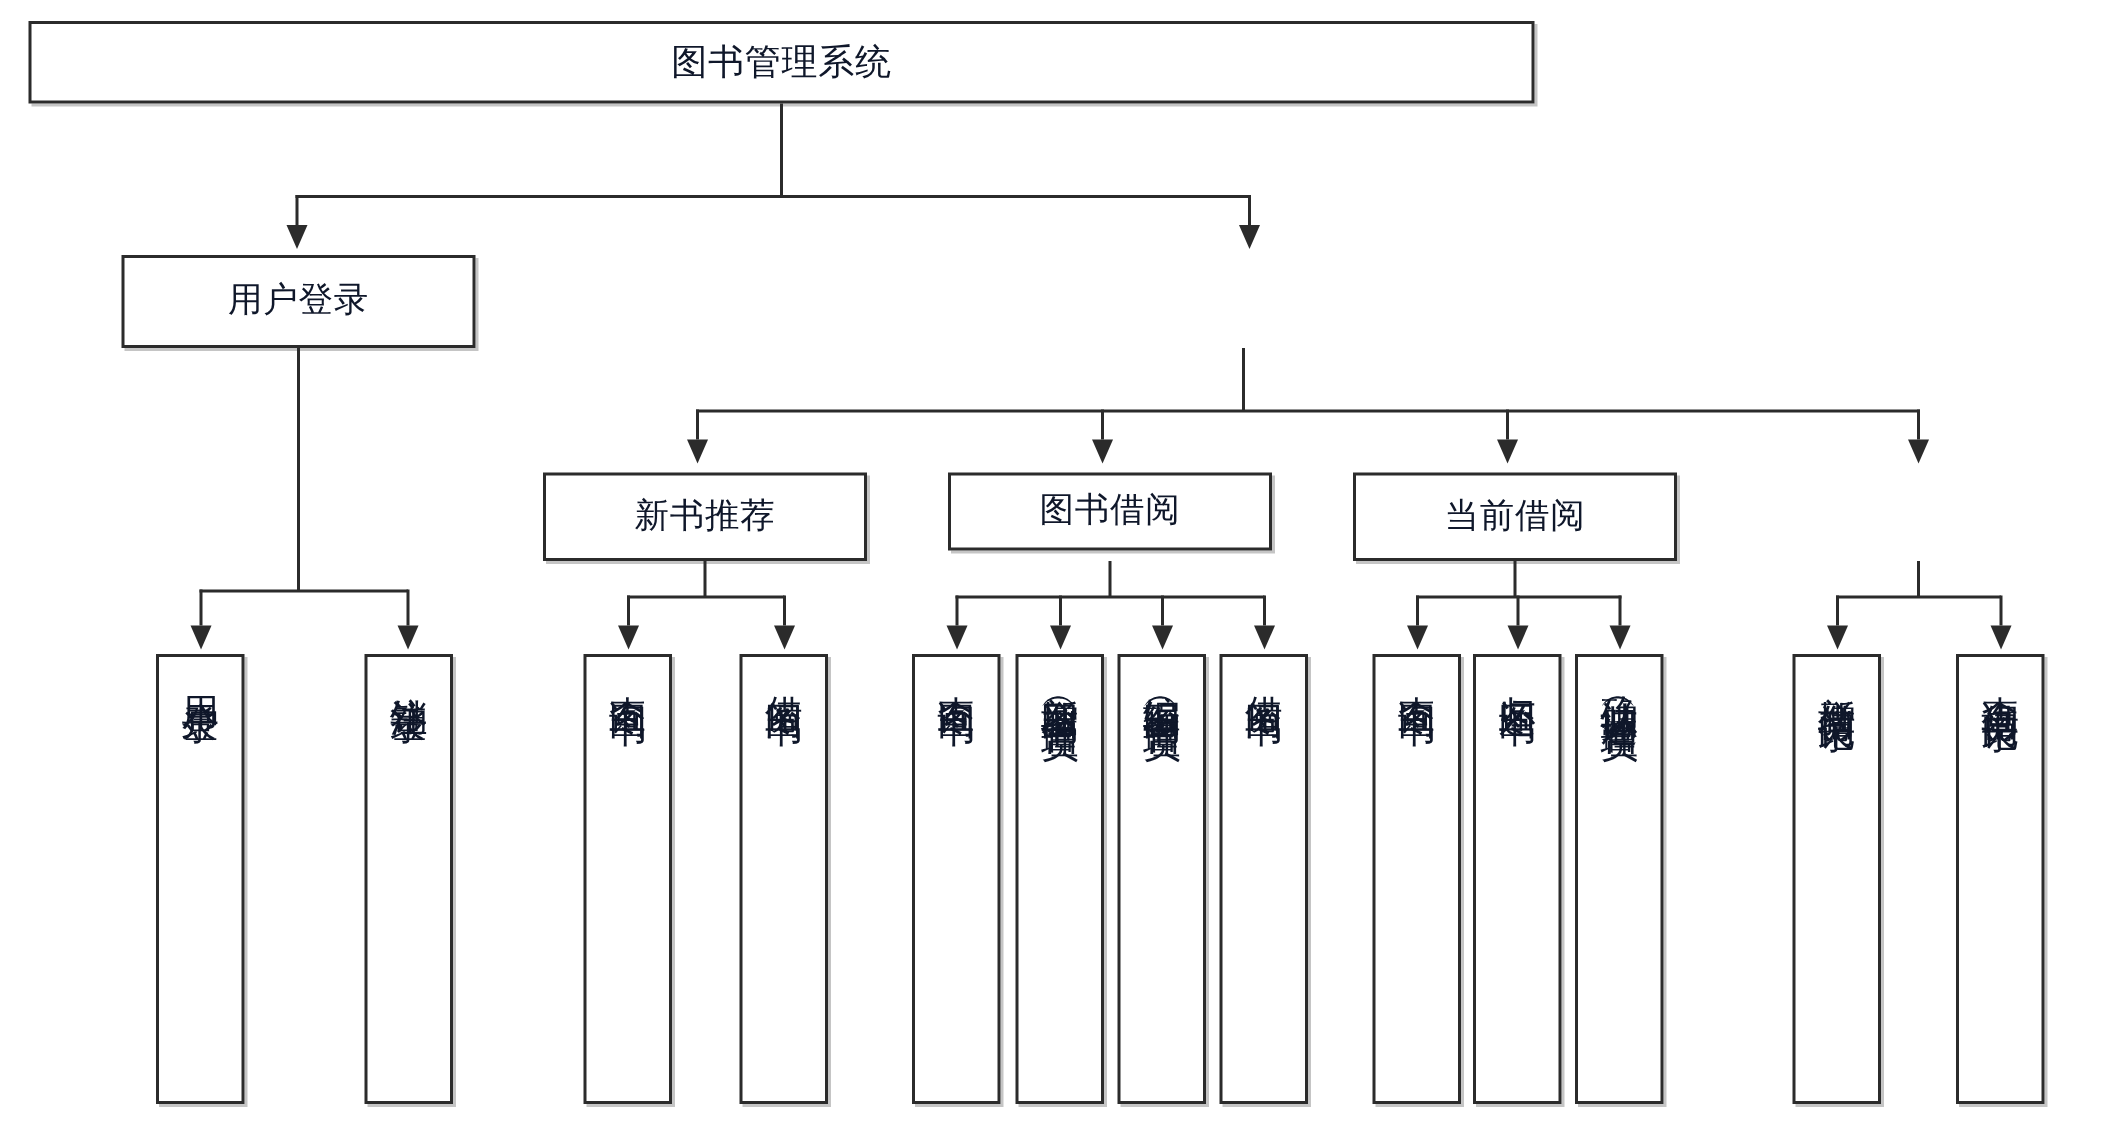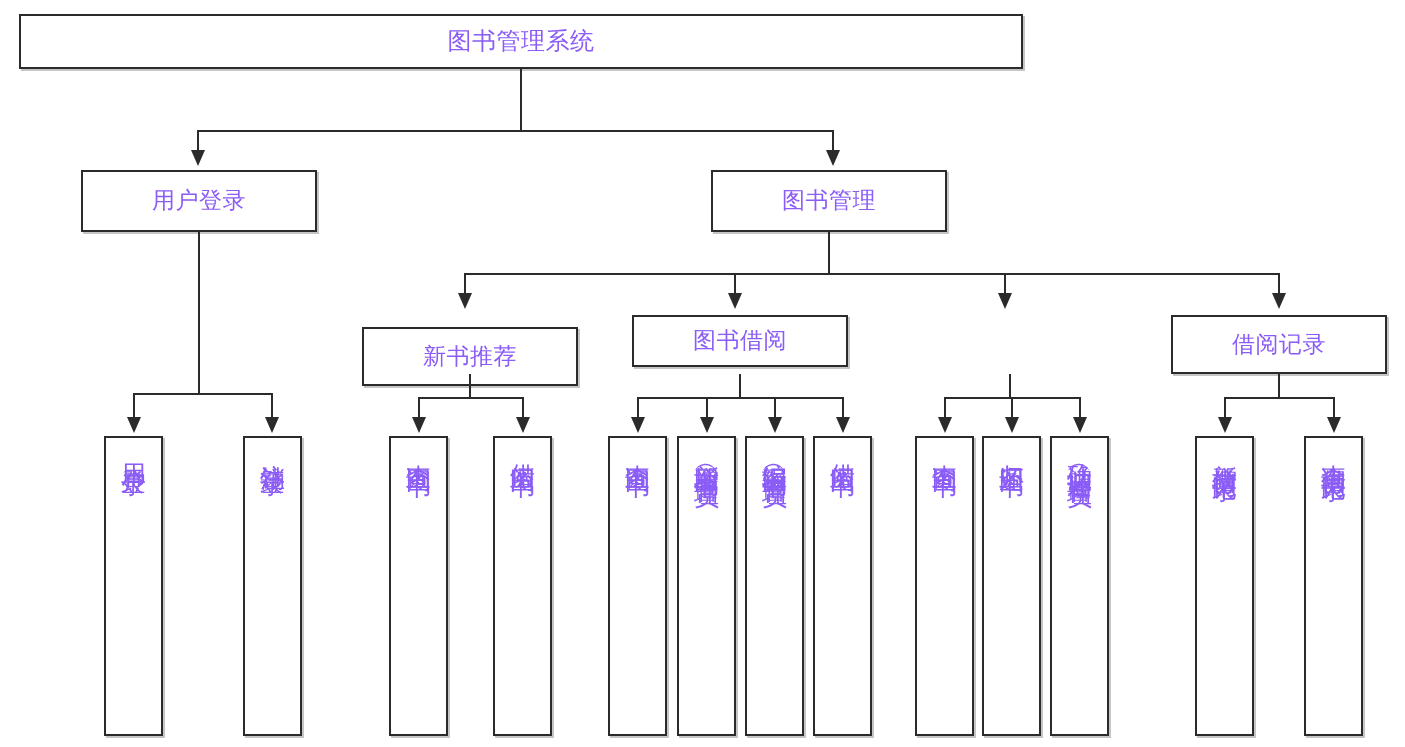--- a/index.html
+++ b/index.html
@@ -18,21 +18,21 @@
   }
   
   .node {
     position: absolute;
     background: #ffffff;
     border: 2px solid #2b2b2b;
     box-shadow: 2px 2px 0 rgba(150,150,150,0.55);
     display: flex;
     align-items: center;
     justify-content: center;
-    color: #8b5cf6;
+    color: #0f172a;
   }
   .node .lbl {
     display: block;
     text-align: center;
     line-height: 1.12;
     letter-spacing: 0.5px;
     white-space: nowrap;
   }
   .node.horiz .lbl {
     font-size: 23px;
@@ -92,50 +92,47 @@
   <div class="ln h" style="left:197px; top:130px; width:637px; height:2px;"></div>
   <div class="ln v" style="left:197px; top:130px; width:2px; height:20px;"></div>
   <div class="ln v" style="left:832px; top:130px; width:2px; height:20px;"></div>
   <div class="arrow" style="left:191px; top:150px;"></div>
   <div class="arrow" style="left:826px; top:150px;"></div>
 
   <div class="node horiz" style="left:81px; top:170px; width:236px; height:62px;">
     <span class="lbl">用户登录</span>
   </div>
 
-  <div class="node horiz" style="left:711px; top:170px; width:236px; height:62px;">
-    <span class="lbl">图书管理</span>
-  </div>
 
   <div class="ln v" style="left:198px; top:232px; width:2px; height:162px;"></div>
   <div class="ln h" style="left:133px; top:393px; width:139px; height:2px;"></div>
   <div class="ln v" style="left:133px; top:393px; width:2px; height:24px;"></div>
   <div class="ln v" style="left:271px; top:393px; width:2px; height:24px;"></div>
   <div class="arrow" style="left:127px; top:417px;"></div>
   <div class="arrow" style="left:265px; top:417px;"></div>
 
   <div class="ln v" style="left:828px; top:232px; width:2px; height:42px;"></div>
   <div class="ln h" style="left:464px; top:273px; width:816px; height:2px;"></div>
   <div class="ln v" style="left:464px; top:273px; width:2px; height:20px;"></div>
   <div class="ln v" style="left:734px; top:273px; width:2px; height:20px;"></div>
   <div class="ln v" style="left:1004px; top:273px; width:2px; height:20px;"></div>
   <div class="ln v" style="left:1278px; top:273px; width:2px; height:20px;"></div>
   <div class="arrow" style="left:458px; top:293px;"></div>
   <div class="arrow" style="left:728px; top:293px;"></div>
   <div class="arrow" style="left:998px; top:293px;"></div>
   <div class="arrow" style="left:1272px; top:293px;"></div>
 
-  <div class="node horiz" style="left:362px; top:315px; width:216px; height:59px;margin-top:12px;">
+  <div class="node horiz" style="left:362px; top:315px; width:216px; height:59px;">
     <span class="lbl">新书推荐</span>
   </div>
   <div class="node horiz" style="left:632px; top:315px; width:216px; height:52px;">
     <span class="lbl">图书借阅</span>
   </div>
-  <div class="node horiz" style="left:1171px; top:315px; width:216px; height:59px;">
-    <span class="lbl">借阅记录</span>
+  <div class="node horiz" style="left:902px; top:315px; width:216px; height:59px;">
+    <span class="lbl">当前借阅</span>
   </div>
 
   <div class="ln v" style="left:469px; top:374px; width:2px; height:24px;"></div>
   <div class="ln h" style="left:418px; top:397px; width:105px; height:2px;"></div>
   <div class="ln v" style="left:418px; top:397px; width:2px; height:20px;"></div>
   <div class="ln v" style="left:522px; top:397px; width:2px; height:20px;"></div>
   <div class="arrow" style="left:412px; top:417px;"></div>
   <div class="arrow" style="left:516px; top:417px;"></div>
 
   <div class="ln v" style="left:739px; top:374px; width:2px; height:24px;"></div>

